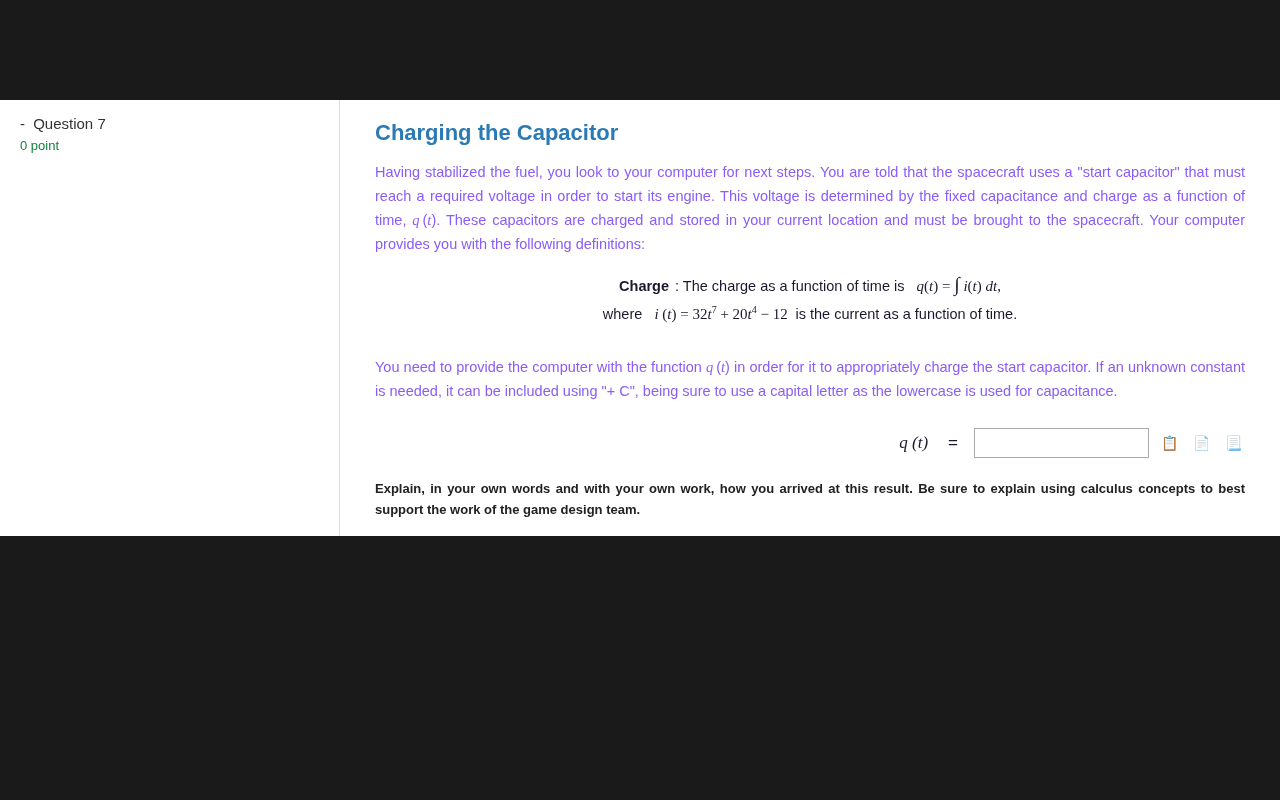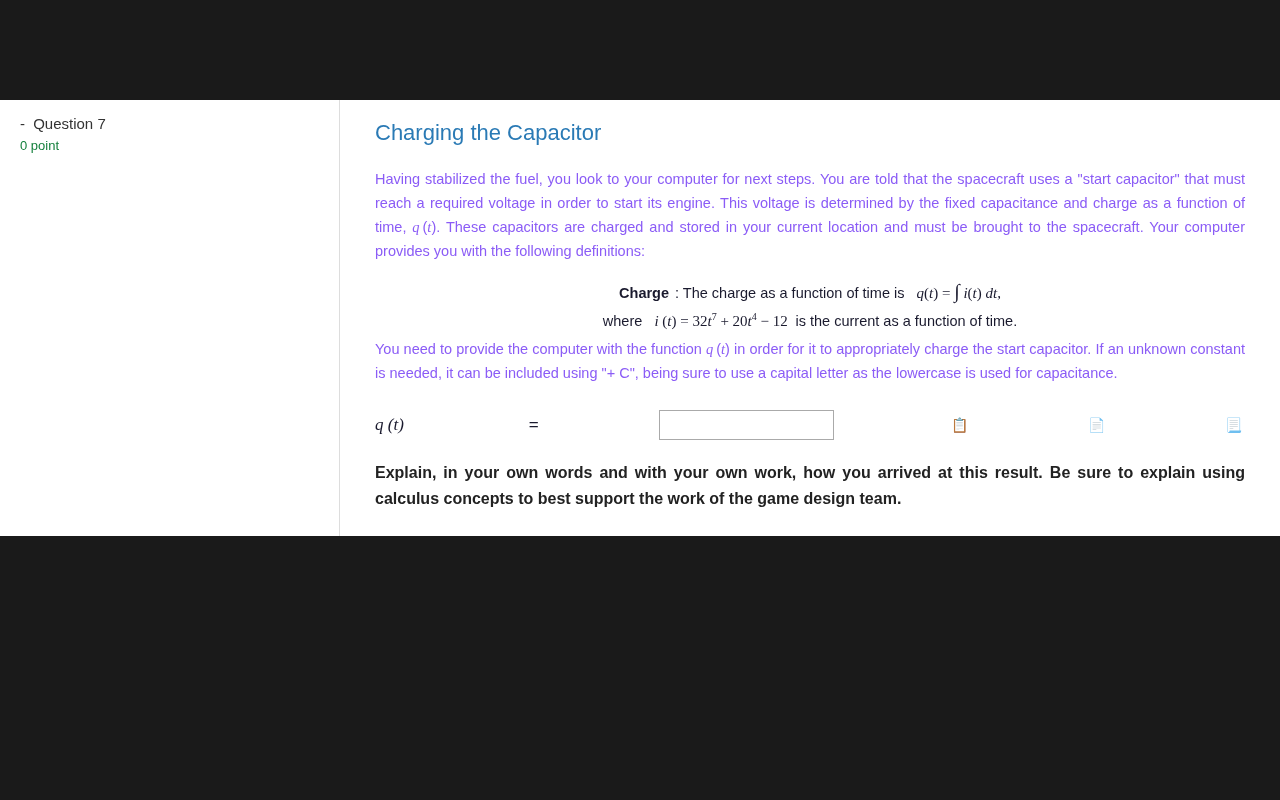--- a/index.html
+++ b/index.html
@@ -56,34 +56,34 @@
     .main-content {
       flex: 1;
       padding: 20px 35px 30px 35px;
       overflow-y: auto;
       background: #fff;
     }
 
     .question-title {
       font-size: 22px;
       color: #2a7ab5;
-      font-weight: normal;
-      margin-bottom: 22px;
+      font-weight: bold;
+      margin-bottom: 15px;
     }
 
     .description-text {
       font-size: 14.5px;
       color: #8b5cf6;
       line-height: 1.65;
       text-align: justify;
       margin-bottom: 16px;
     }
 
     .definitions-block {
-      margin: 10px 0 8px 0;
+      margin: 10px 0 33px 0;
       padding: 0 20px;
     }
 
     .def-label {
       font-weight: bold;
       margin-right: 6px;
     }
 
     .integral-symbol {
       font-size: 20px;
@@ -92,21 +92,21 @@
     }
 
     sup {
       font-size: 10px;
       vertical-align: super;
     }
 
     .answer-row {
       display: flex;
       align-items: center;
-      justify-content: space-between;
+      justify-content: flex-end;
       margin: 24px 0 20px 0;
       gap: 10px;
     }
 
     .answer-label {
       font-family: 'Times New Roman', Times, serif;
       font-style: italic;
       font-size: 17px;
       margin-right: 4px;
     }
@@ -129,21 +129,21 @@
       display: inline-flex;
       align-items: center;
       justify-content: center;
       width: 22px;
       height: 22px;
       cursor: pointer;
       font-size: 14px;
     }
 
     .explain-text {
-      font-size: 16px;
+      font-size: 13px;
       color: #222;
       line-height: 1.65;
       text-align: justify;
       font-weight: bold;
       margin-top: 10px;
     }
 
     
     .math-block {
       font-family: 'Times New Roman', Times, serif;

